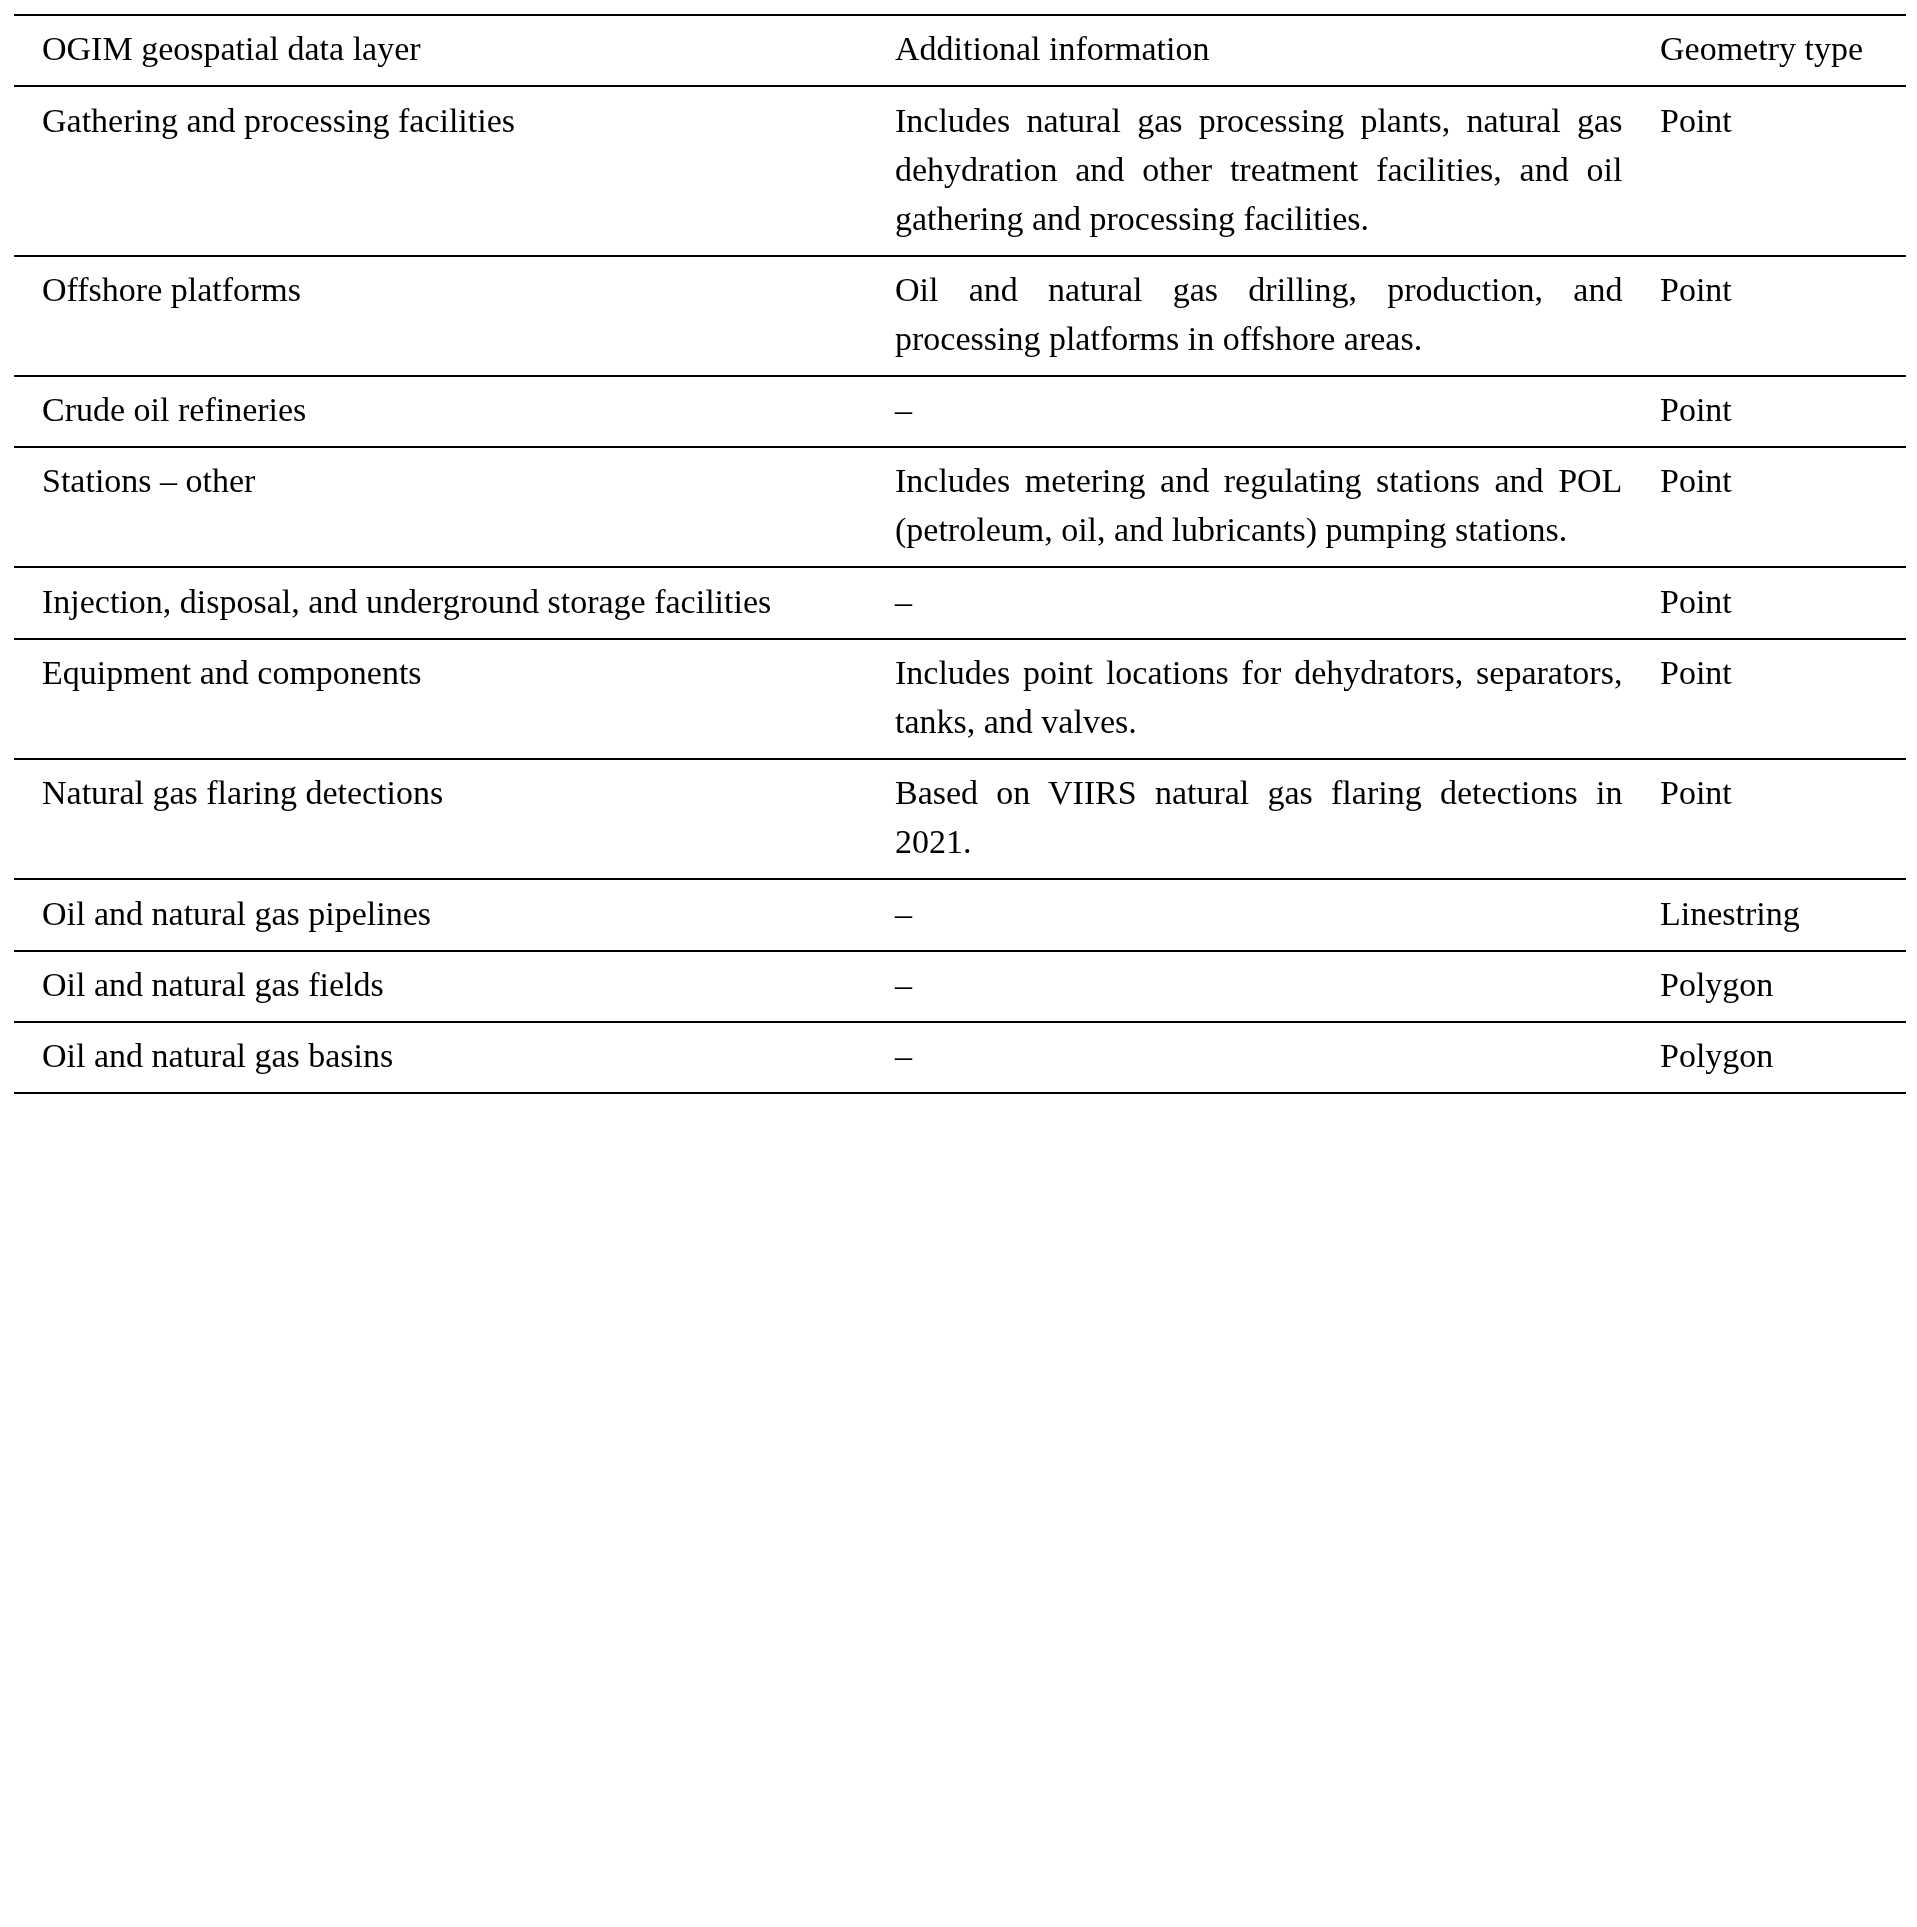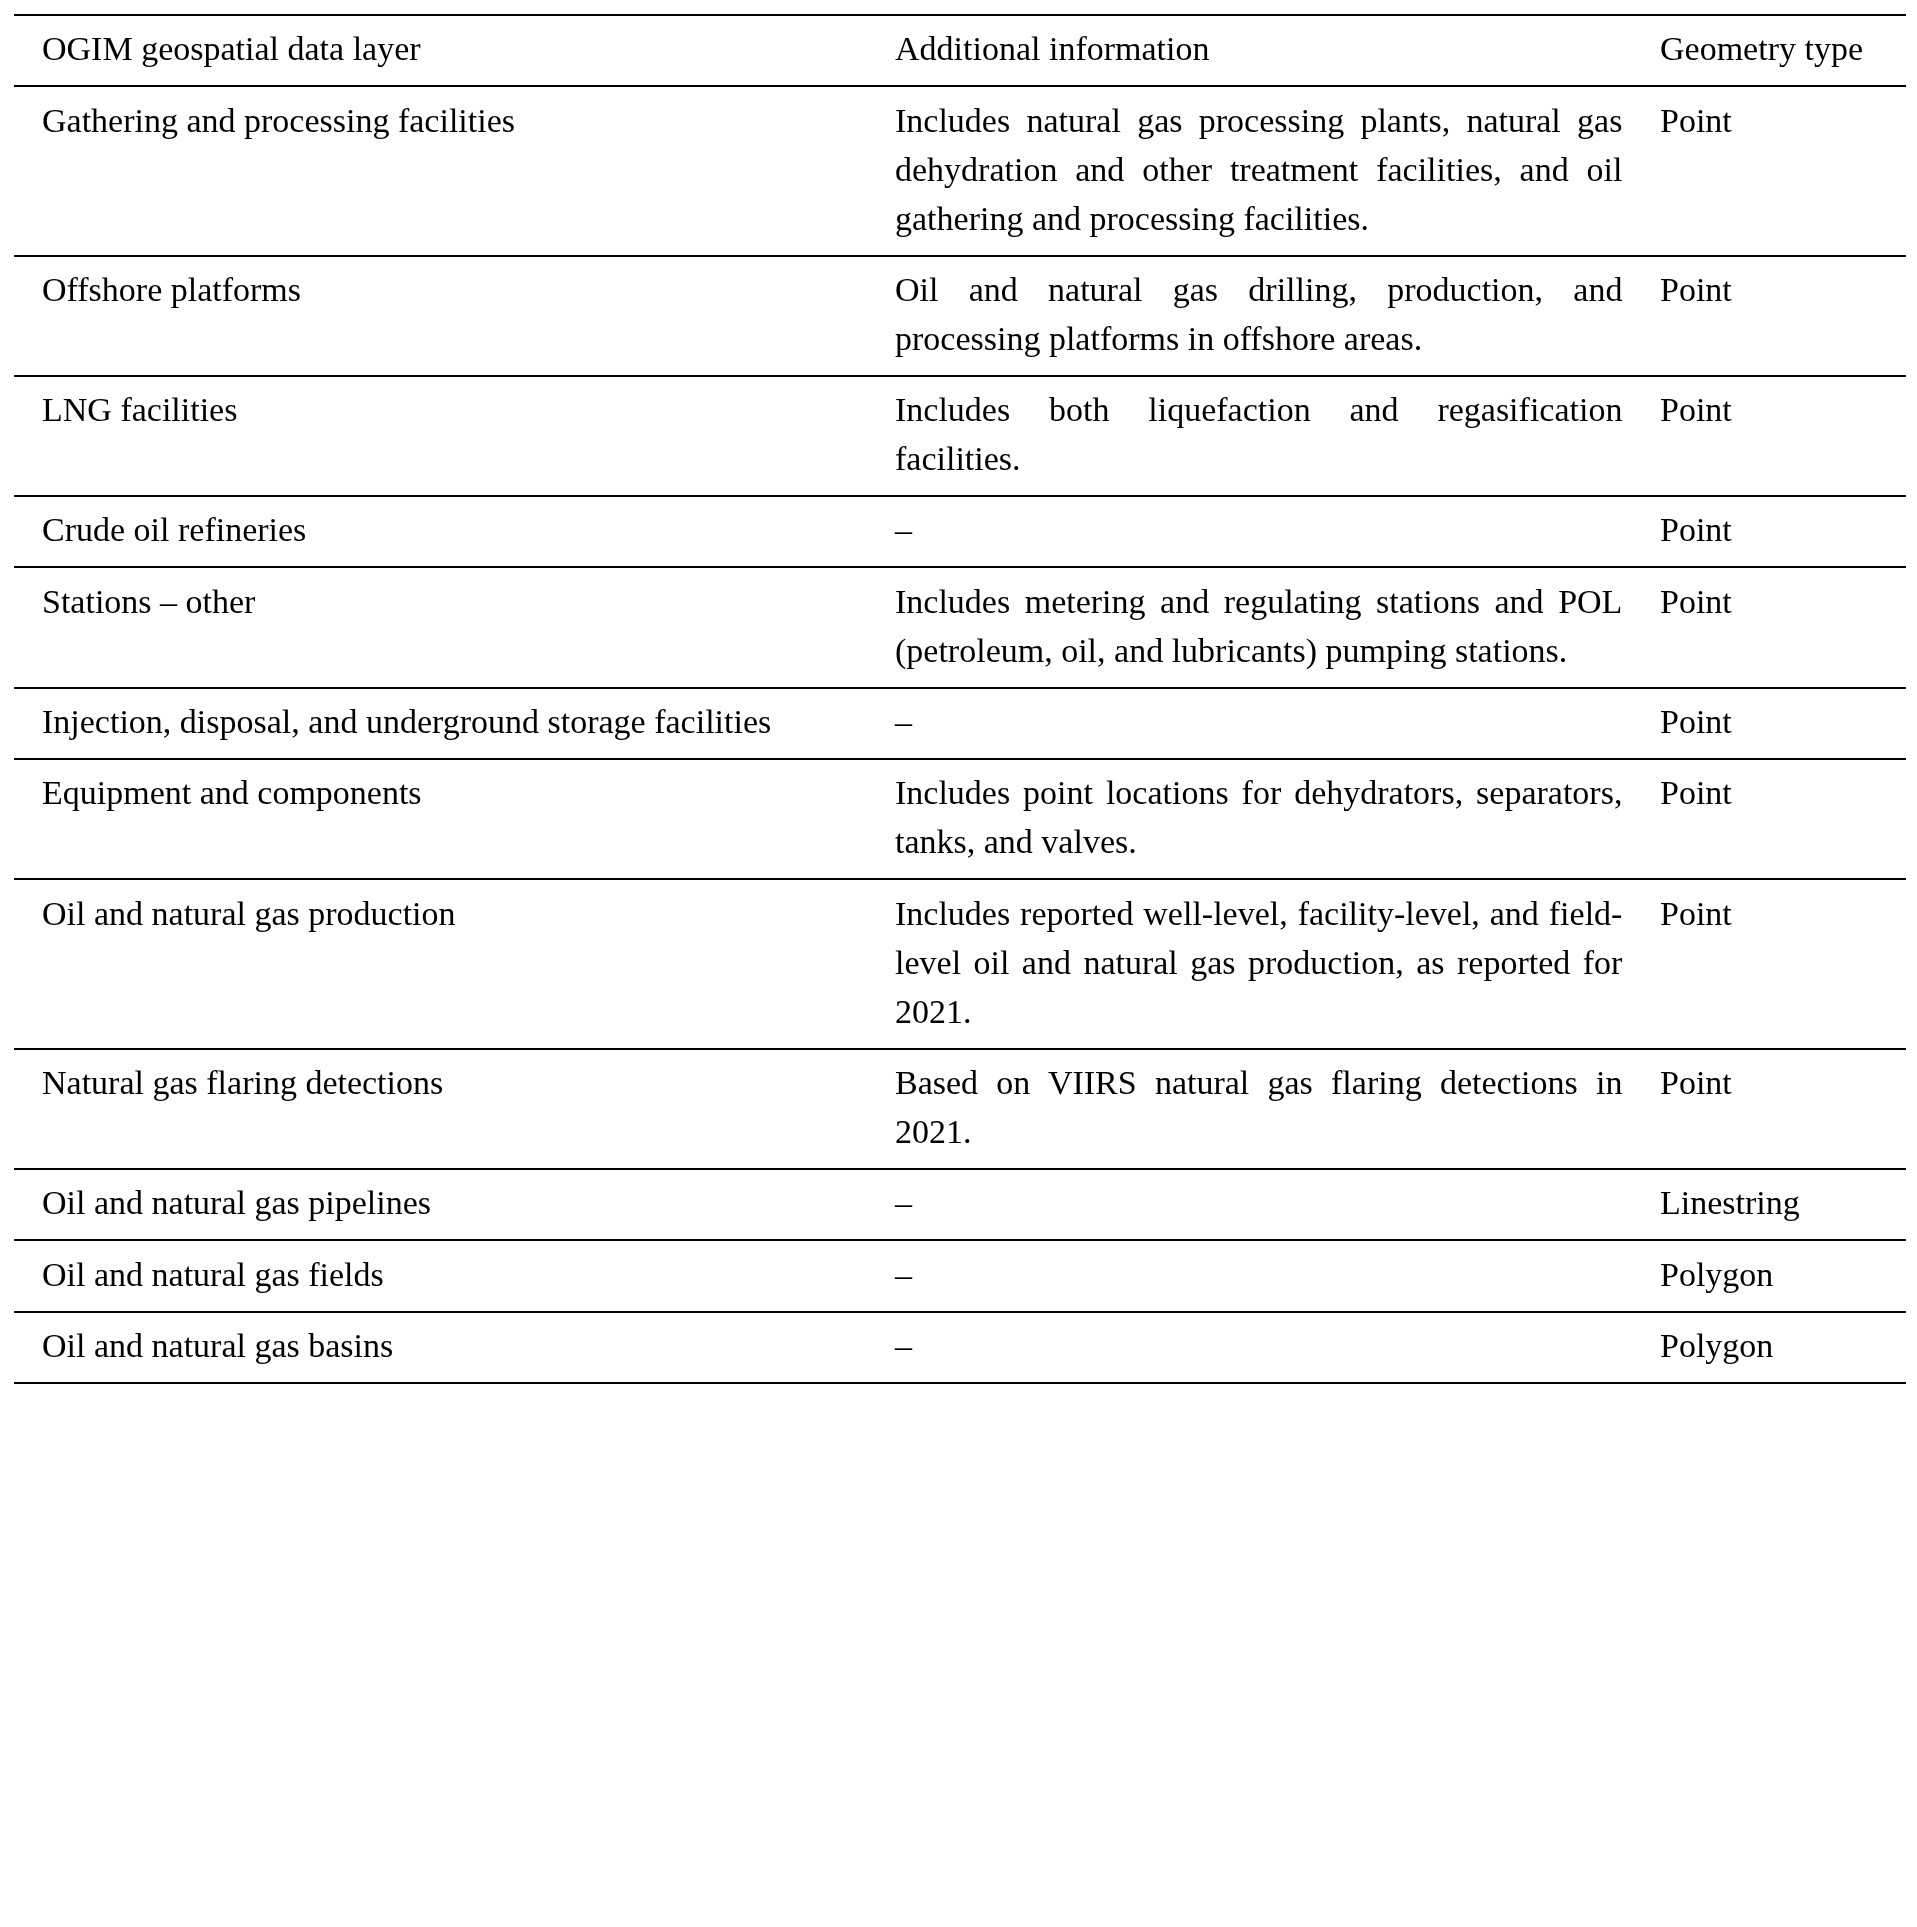--- a/index.html
+++ b/index.html
@@ -63,47 +63,37 @@
       <td class="c1">Gathering and processing facilities</td>
       <td class="c2">Includes natural gas processing plants, natural gas dehydration and other treatment facilities, and oil gathering and processing facilities.</td>
       <td class="c3">Point</td>
     </tr>
     <tr>
       <td class="c1">Offshore platforms</td>
       <td class="c2">Oil and natural gas drilling, production, and processing platforms in offshore areas.</td>
       <td class="c3">Point</td>
     </tr>
     <tr>
-      <td class="c1">LNG facilities</td>
-      <td class="c2">Includes both liquefaction and regasification facilities.</td>
-      <td class="c3">Point</td>
-    </tr>
-    <tr>
       <td class="c1">Crude oil refineries</td>
       <td class="c2 dash">–</td>
       <td class="c3">Point</td>
     </tr>
     <tr>
       <td class="c1">Stations – other</td>
       <td class="c2">Includes metering and regulating stations and POL (petroleum, oil, and lubricants) pumping stations.</td>
       <td class="c3">Point</td>
     </tr>
     <tr>
       <td class="c1">Injection, disposal, and underground storage facilities</td>
       <td class="c2 dash">–</td>
       <td class="c3">Point</td>
     </tr>
     <tr>
       <td class="c1">Equipment and components</td>
       <td class="c2">Includes point locations for dehydrators, separators, tanks, and valves.</td>
-      <td class="c3">Point</td>
-    </tr>
-    <tr>
-      <td class="c1">Oil and natural gas production</td>
-      <td class="c2">Includes reported well-level, facility-level, and field-level oil and natural gas production, as reported for 2021.</td>
       <td class="c3">Point</td>
     </tr>
     <tr>
       <td class="c1">Natural gas flaring detections</td>
       <td class="c2">Based on VIIRS natural gas flaring detections in 2021.</td>
       <td class="c3">Point</td>
     </tr>
     <tr>
       <td class="c1">Oil and natural gas pipelines</td>
       <td class="c2 dash">–</td>

